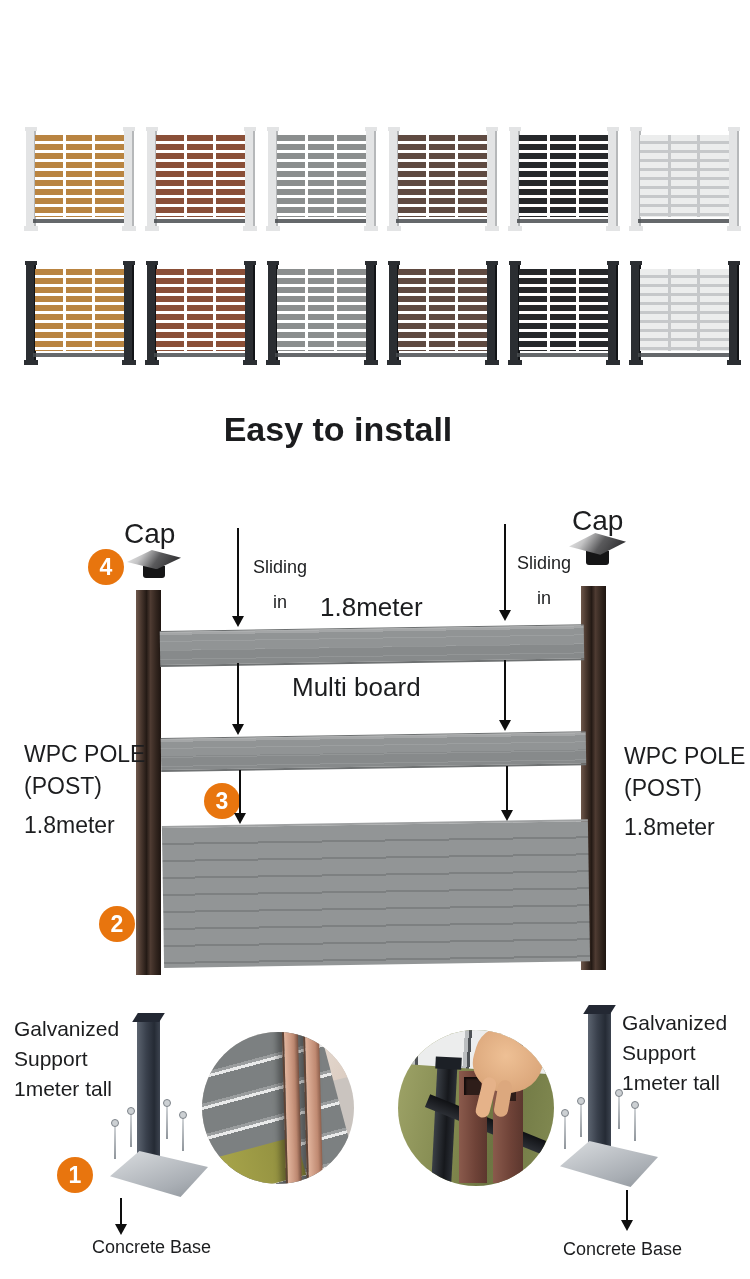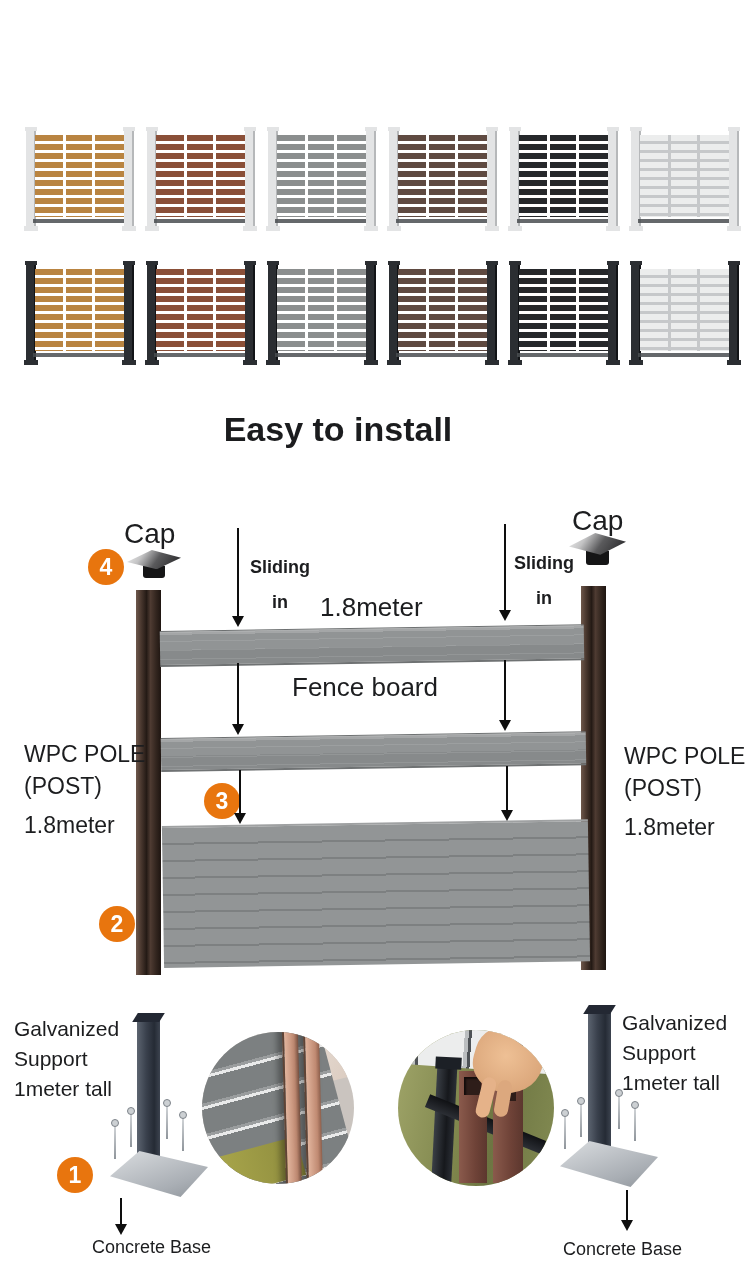--- a/index.html
+++ b/index.html
@@ -61,21 +61,21 @@
 
   
   .cap-icon{position:absolute;}
   .cap-plate{width:100%;height:62%;
      background:linear-gradient(125deg,#f2f2f2 0%,#c3c3c4 28%,#5a5a5c 55%,#212123 100%);
      clip-path:polygon(0 62%,46% 0,100% 40%,55% 100%);}
   .cap-base{width:42%;height:38%;margin:-6% auto 0;background:#151516;border-radius:0 0 3px 3px;}
 
   
   .cap-label{font-size:28px;}
-  .sliding{font-size:18px;text-align:center;width:72px;line-height:35px;font-weight:bold;}
+  .sliding{font-size:18px;text-align:center;width:72px;line-height:35px;}
   .meter{font-size:26px;}
   .fenceboard{font-size:26px;}
   .poleblock{font-size:23px;line-height:32px;}
   .poleblock .gap3{margin-top:7px;}
   .supportblock{font-size:21px;line-height:30px;}
   .concrete{font-size:18px;}
 
   
   .steel{position:absolute;width:110px;height:195px;}
   .steel .bar{position:absolute;width:23px;height:150px;top:6px;
@@ -246,21 +246,21 @@
   <div class="lbl sliding" style="left:244px;top:550px;">
     <div>Sliding</div>
     <div>in</div>
   </div>
   <div class="lbl sliding" style="left:508px;top:546px;">
     <div>Sliding</div>
     <div>in</div>
   </div>
 
   <div class="lbl meter" style="left:320px;top:592px;">1.8meter</div>
-  <div class="lbl fenceboard" style="left:292px;top:672px;">Fence board</div>
+  <div class="lbl fenceboard" style="left:292px;top:672px;">Multi board</div>
 
   <div class="lbl poleblock" style="left:24px;top:738px;">
     <div>WPC POLE</div>
     <div>(POST)</div>
     <div class="gap3">1.8meter</div>
   </div>
   <div class="lbl poleblock" style="left:624px;top:740px;">
     <div>WPC POLE</div>
     <div>(POST)</div>
     <div class="gap3">1.8meter</div>

